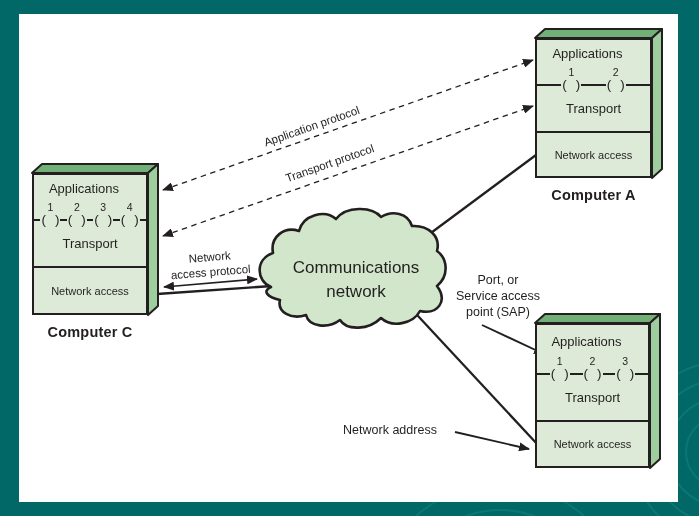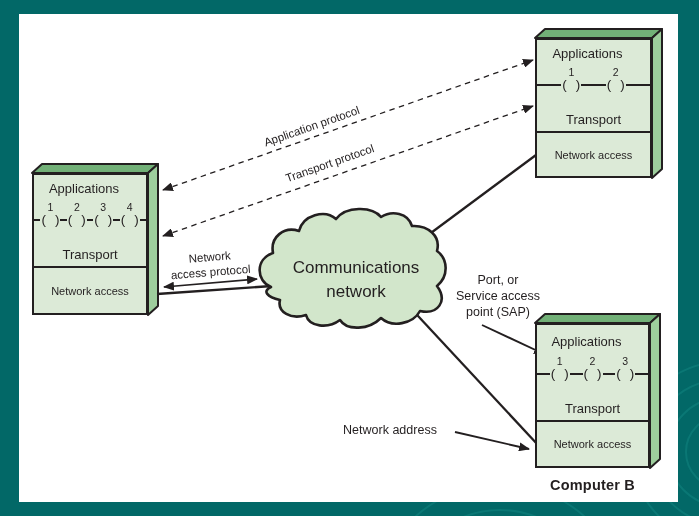--- a/index.html
+++ b/index.html
@@ -30,21 +30,21 @@
 
   
   .box3d { position:absolute; }
   .face {
     position:absolute; left:0; top:0; right:0; bottom:0;
     background: var(--box_front, #dcead7);
     border:2px solid var(--ink, #231f20);
     box-sizing:border-box;
   }
   .layer-app { position:absolute; top:6px; left:0; right:12px; text-align:center; font-size:13px; }
-  .layer-tr  { position:absolute; top:61px; left:0; right:0; text-align:center; font-size:13px;margin-top:11px; }
+  .layer-tr  { position:absolute; top:61px; left:0; right:0; text-align:center; font-size:13px; }
   .layer-net {
     position:absolute; top:91px; left:0; right:0; bottom:0;
     border-top:2px solid var(--ink, #231f20);
     display:flex; align-items:center; justify-content:center; font-size:11px;
   }
   .sockets { position:absolute; left:0; right:0; top:27px; height:30px; display:flex; align-items:flex-start; }
   .seg { flex:1; height:1.8px; background: var(--ink, #231f20); margin-top:17px; }
   .sock { display:flex; flex-direction:column; align-items:center; height:30px; }
   .sock-num { font-size:10.5px; font-weight:normal; height:11px; line-height:11px; }
   .sock-paren {
@@ -151,73 +151,74 @@
         <i class="seg"></i>
         <span class="sock">
           <b class="sock-num">2</b>
           <em class="sock-paren"></em>
         </span>
         <i class="seg"></i>
       </div>
       <div class="layer-tr">Transport</div>
       <div class="layer-net">Network access</div>
     </div>
+    <div class="comp-name">Computer A</div>
   </div>
 
   <div class="box3d box-b" style="left:535px; top:323px; width:115px; height:145px;">
     <div class="face">
       <div class="layer-app">Applications</div>
       <div class="sockets">
         <i class="seg"></i>
         <span class="sock">
           <b class="sock-num">1</b>
           <em class="sock-paren"></em>
         </span>
         <i class="seg"></i>
         <span class="sock">
           <b class="sock-num">2</b>
           <em class="sock-paren"></em>
         </span>
         <i class="seg"></i>
         <span class="sock">
           <b class="sock-num">3</b>
-          <em class="sock-paren"></em>
-        </span>
-        <i class="seg"></i>
-      </div>
-      <div class="layer-tr">Transport</div>
-      <div class="layer-net">Network access</div>
-    </div>
-    <div class="comp-name">Computer B</div>
-  </div>
-
-  <div class="box3d" style="left:32px; top:173px; width:116px; height:142px;">
-    <div class="face">
-      <div class="layer-app">Applications</div>
-      <div class="sockets">
-        <i class="seg"></i>
-        <span class="sock">
-          <b class="sock-num">1</b>
-          <em class="sock-paren"></em>
-        </span>
-        <i class="seg"></i>
-        <span class="sock">
-          <b class="sock-num">2</b>
-          <em class="sock-paren"></em>
-        </span>
-        <i class="seg"></i>
-        <span class="sock">
-          <b class="sock-num">3</b>
-          <em class="sock-paren"></em>
-        </span>
-        <i class="seg"></i>
-        <span class="sock">
-          <b class="sock-num">4</b>
           <em class="sock-paren"></em>
         </span>
         <i class="seg"></i>
       </div>
       <div class="layer-tr">Transport</div>
       <div class="layer-net">Network access</div>
     </div>
   </div>
 
+  <div class="box3d" style="left:32px; top:173px; width:116px; height:142px;">
+    <div class="face">
+      <div class="layer-app">Applications</div>
+      <div class="sockets">
+        <i class="seg"></i>
+        <span class="sock">
+          <b class="sock-num">1</b>
+          <em class="sock-paren"></em>
+        </span>
+        <i class="seg"></i>
+        <span class="sock">
+          <b class="sock-num">2</b>
+          <em class="sock-paren"></em>
+        </span>
+        <i class="seg"></i>
+        <span class="sock">
+          <b class="sock-num">3</b>
+          <em class="sock-paren"></em>
+        </span>
+        <i class="seg"></i>
+        <span class="sock">
+          <b class="sock-num">4</b>
+          <em class="sock-paren"></em>
+        </span>
+        <i class="seg"></i>
+      </div>
+      <div class="layer-tr">Transport</div>
+      <div class="layer-net">Network access</div>
+    </div>
+    <div class="comp-name">Computer C</div>
+  </div>
+
 </div>
 
 </body></html>

